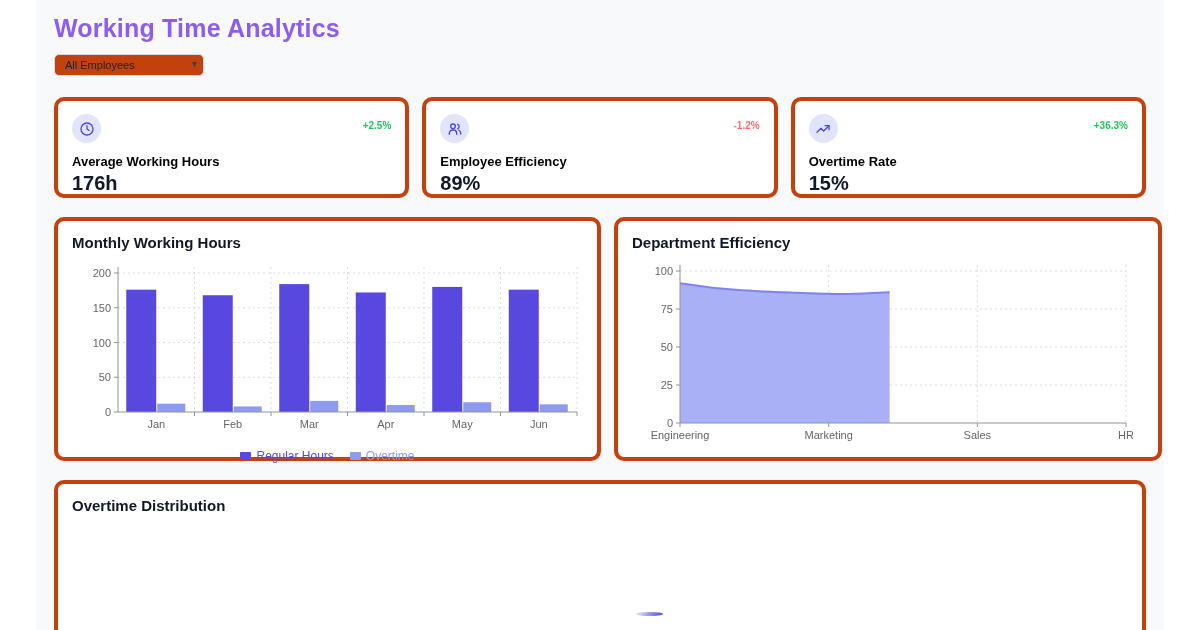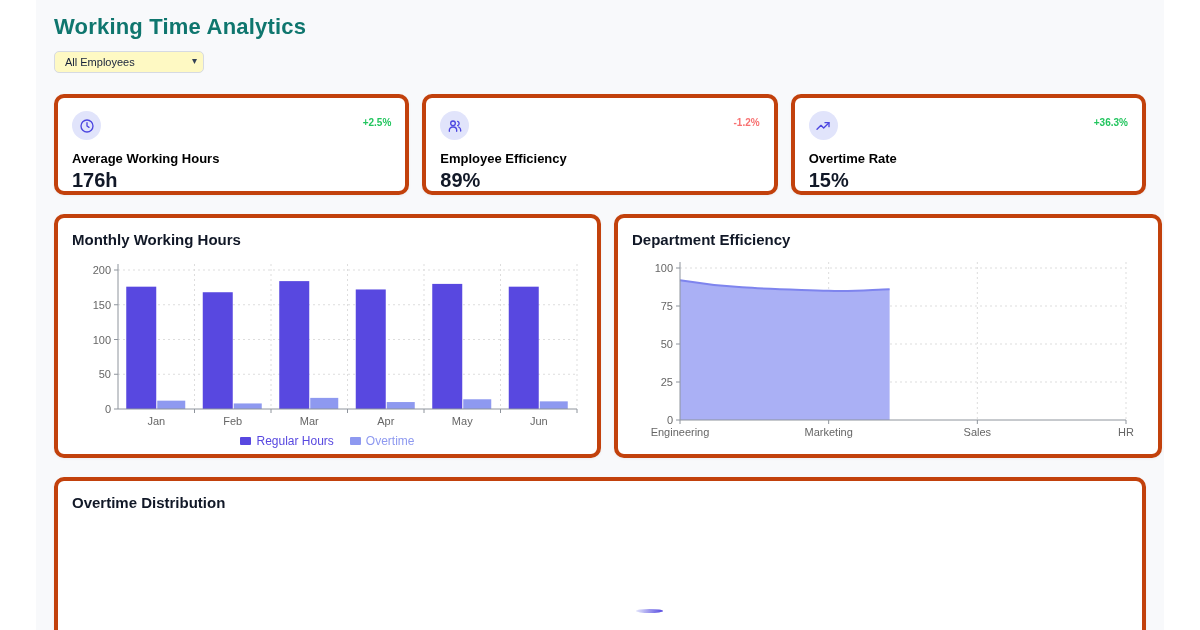--- a/index.html
+++ b/index.html
@@ -1,23 +1,23 @@
 <!DOCTYPE html>
 <html><head>
 <meta charset="utf-8">
 <style>
   * { margin:0; padding:0; box-sizing:border-box; }
   html,body { width:1200px; height:630px; background:#ffffff; overflow:hidden;
               font-family:"Liberation Sans", sans-serif; }
   .container { position:absolute; left:36px; top:0; width:1128px; height:700px;
                background:#f8f9fb; padding:14px 18px; }
-  .page-title { font-size:22px; font-weight:bold; color:#0f766e; letter-spacing:.2px; }
+  .page-title { font-size:25px; font-weight:bold; color:#8b5cf6; letter-spacing:.2px; }
   .filter-wrap { position:relative; width:150px; margin-top:11px; }
   select.filter { width:150px; height:22px; font-size:11px; color:#16213a;
-                  background:#fef9c3; border:1px solid #d6dae2; border-radius:5px;
+                  background:#c2410c; border:1px solid #d6dae2; border-radius:5px;
                   padding:0 22px 0 10px; appearance:none; -webkit-appearance:none;
                   font-family:"Liberation Sans", sans-serif; outline:none; }
   .filter-chevron { position:absolute; right:7px; top:4px; font-size:10px; color:#334155;
                     pointer-events:none; }
   .kpi-row { display:flex; gap:13px; margin-top:21px; }
   .card { background:#fff; border:4px solid #c2410c; border-radius:10px;
           box-shadow:0 1px 3px rgba(16,24,40,.05); }
   .kpi-card { flex:1; height:101px; padding:13px 14px; }
   .kpi-top { display:flex; justify-content:space-between; align-items:flex-start; }
   .icon-circle { width:29px; height:29px; border-radius:50%;
@@ -28,21 +28,21 @@
   .charts-row { display:flex; gap:13px; margin-top:19px; }
   .chart-card { flex:1; height:244px; padding:13px 14px; position:relative; }
   .chart-title { font-size:15px; font-weight:bold; color:#111827; }
   .chart-svg { display:block; margin-top:10px; }
   svg text { font-family:"Liberation Sans", sans-serif; font-size:11px; fill:#666; }
   svg .ylab { text-anchor:end; }
   svg .xlab { text-anchor:middle; }
   svg .grid { stroke:#dddddd; stroke-width:1; stroke-dasharray:2 3; fill:none; }
   svg .axis { stroke:#8e949c; stroke-width:1; }
   svg .tick { stroke:#8e949c; stroke-width:1; }
-  .legend-row { display:flex; justify-content:center; gap:16px; margin-top:0; }
+  .legend-row { display:flex; justify-content:center; gap:16px; margin-top:12px; }
   .legend-item { display:flex; align-items:center; gap:5px; cursor:pointer; }
   .legend-swatch { width:11px; height:8px; border-radius:1px; display:inline-block; }
   .legend-label { font-size:12px; }
   .bottom-card { margin-top:19px; height:400px; padding:13px 14px; position:relative; }
   .pie-sliver { position:absolute; left:578px; top:128px; width:27px; height:4px;
                 border-radius:50%; }
 </style>
 </head>
 <body>
 

